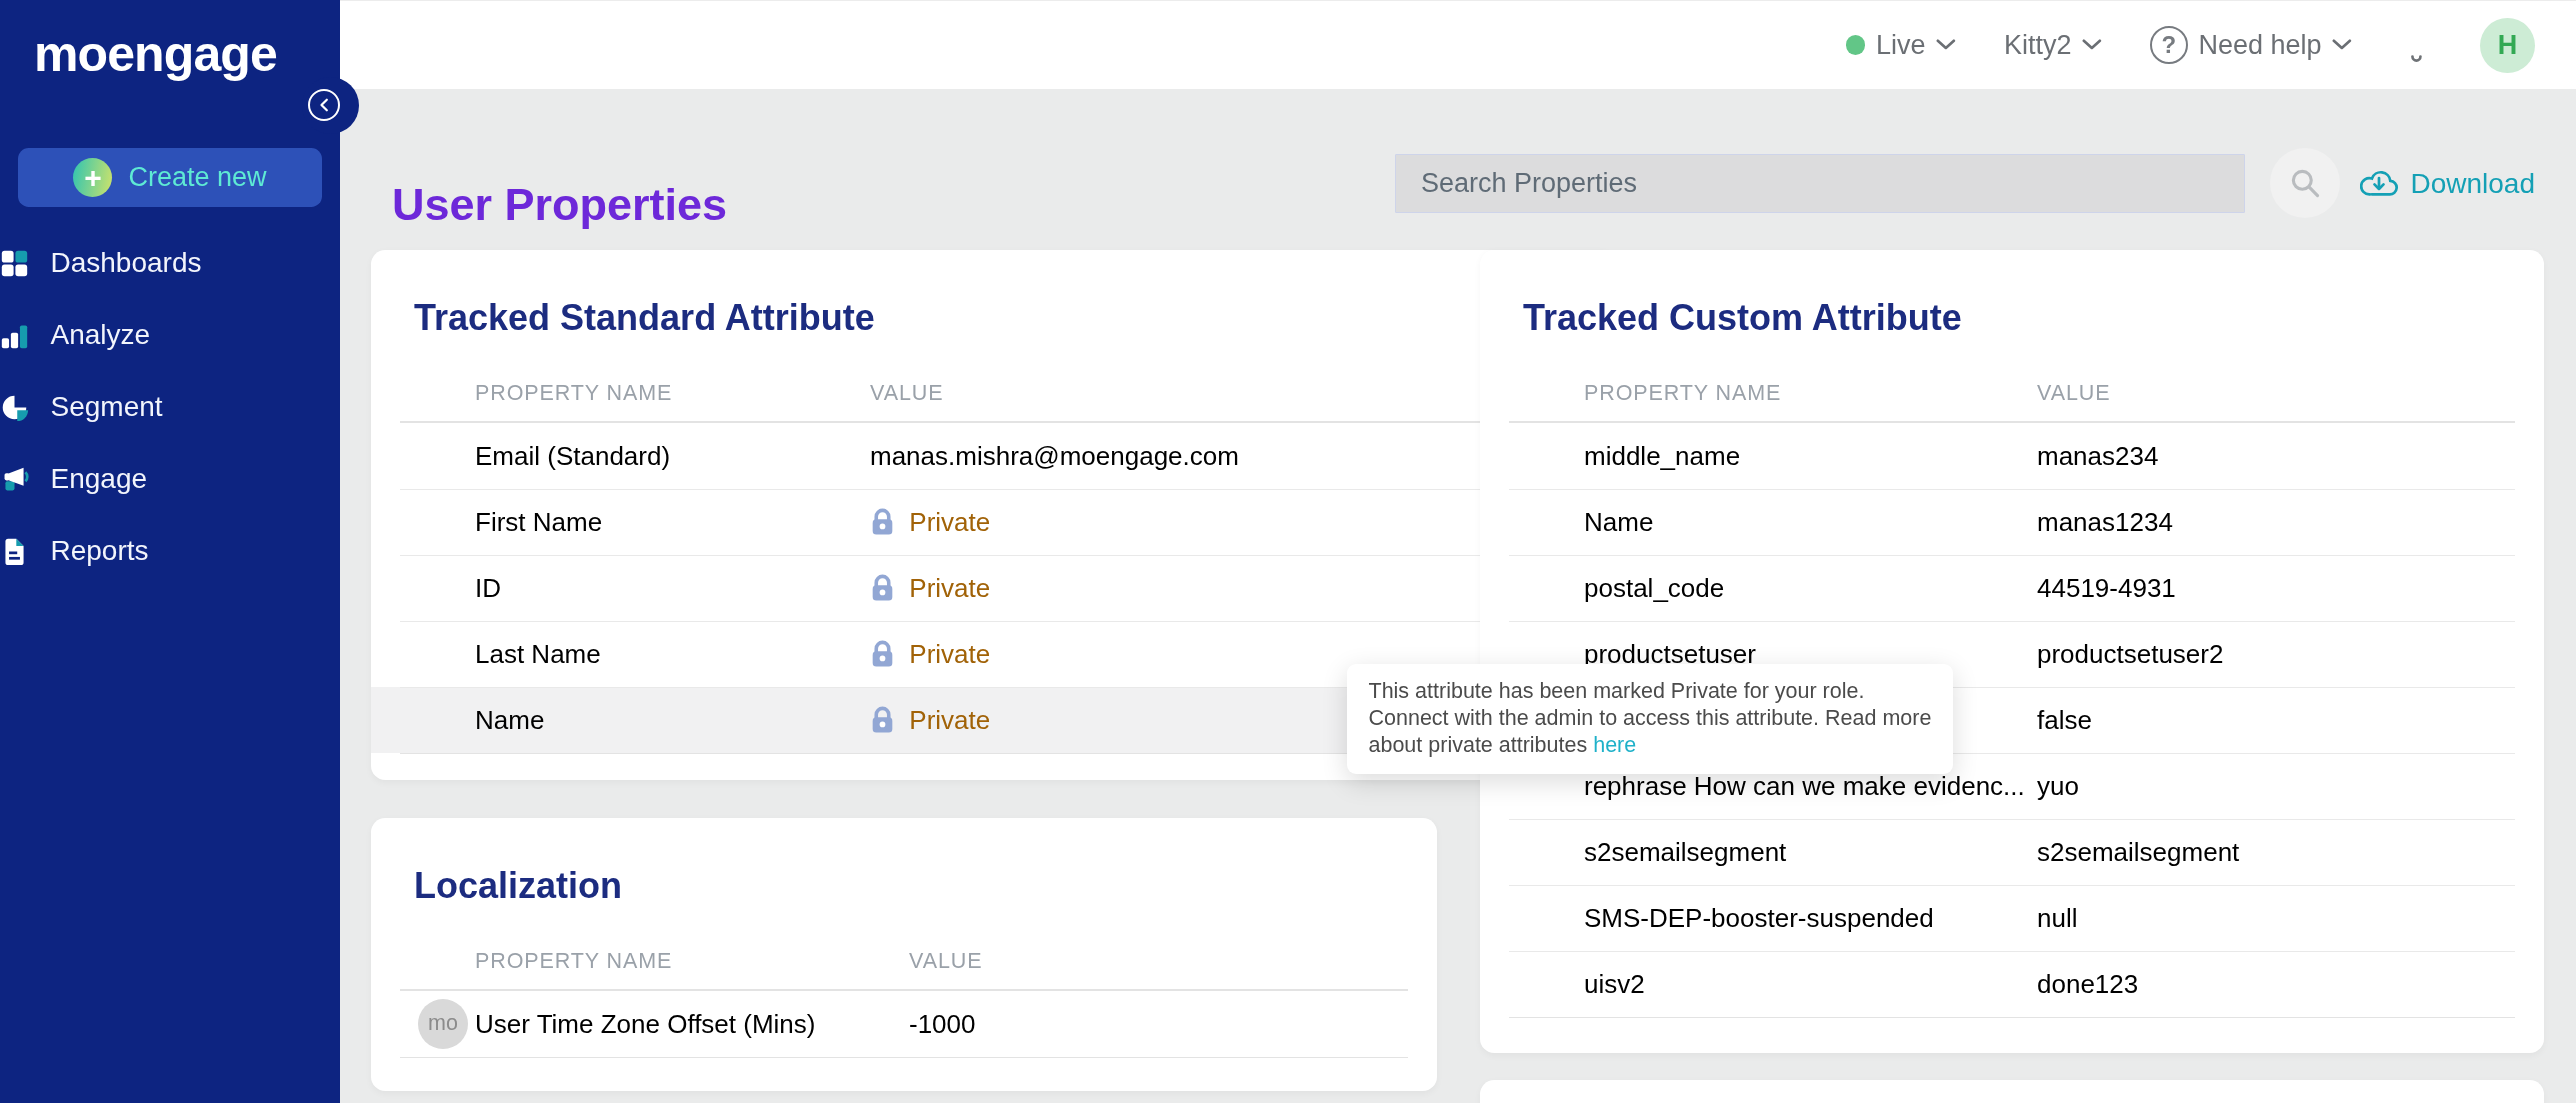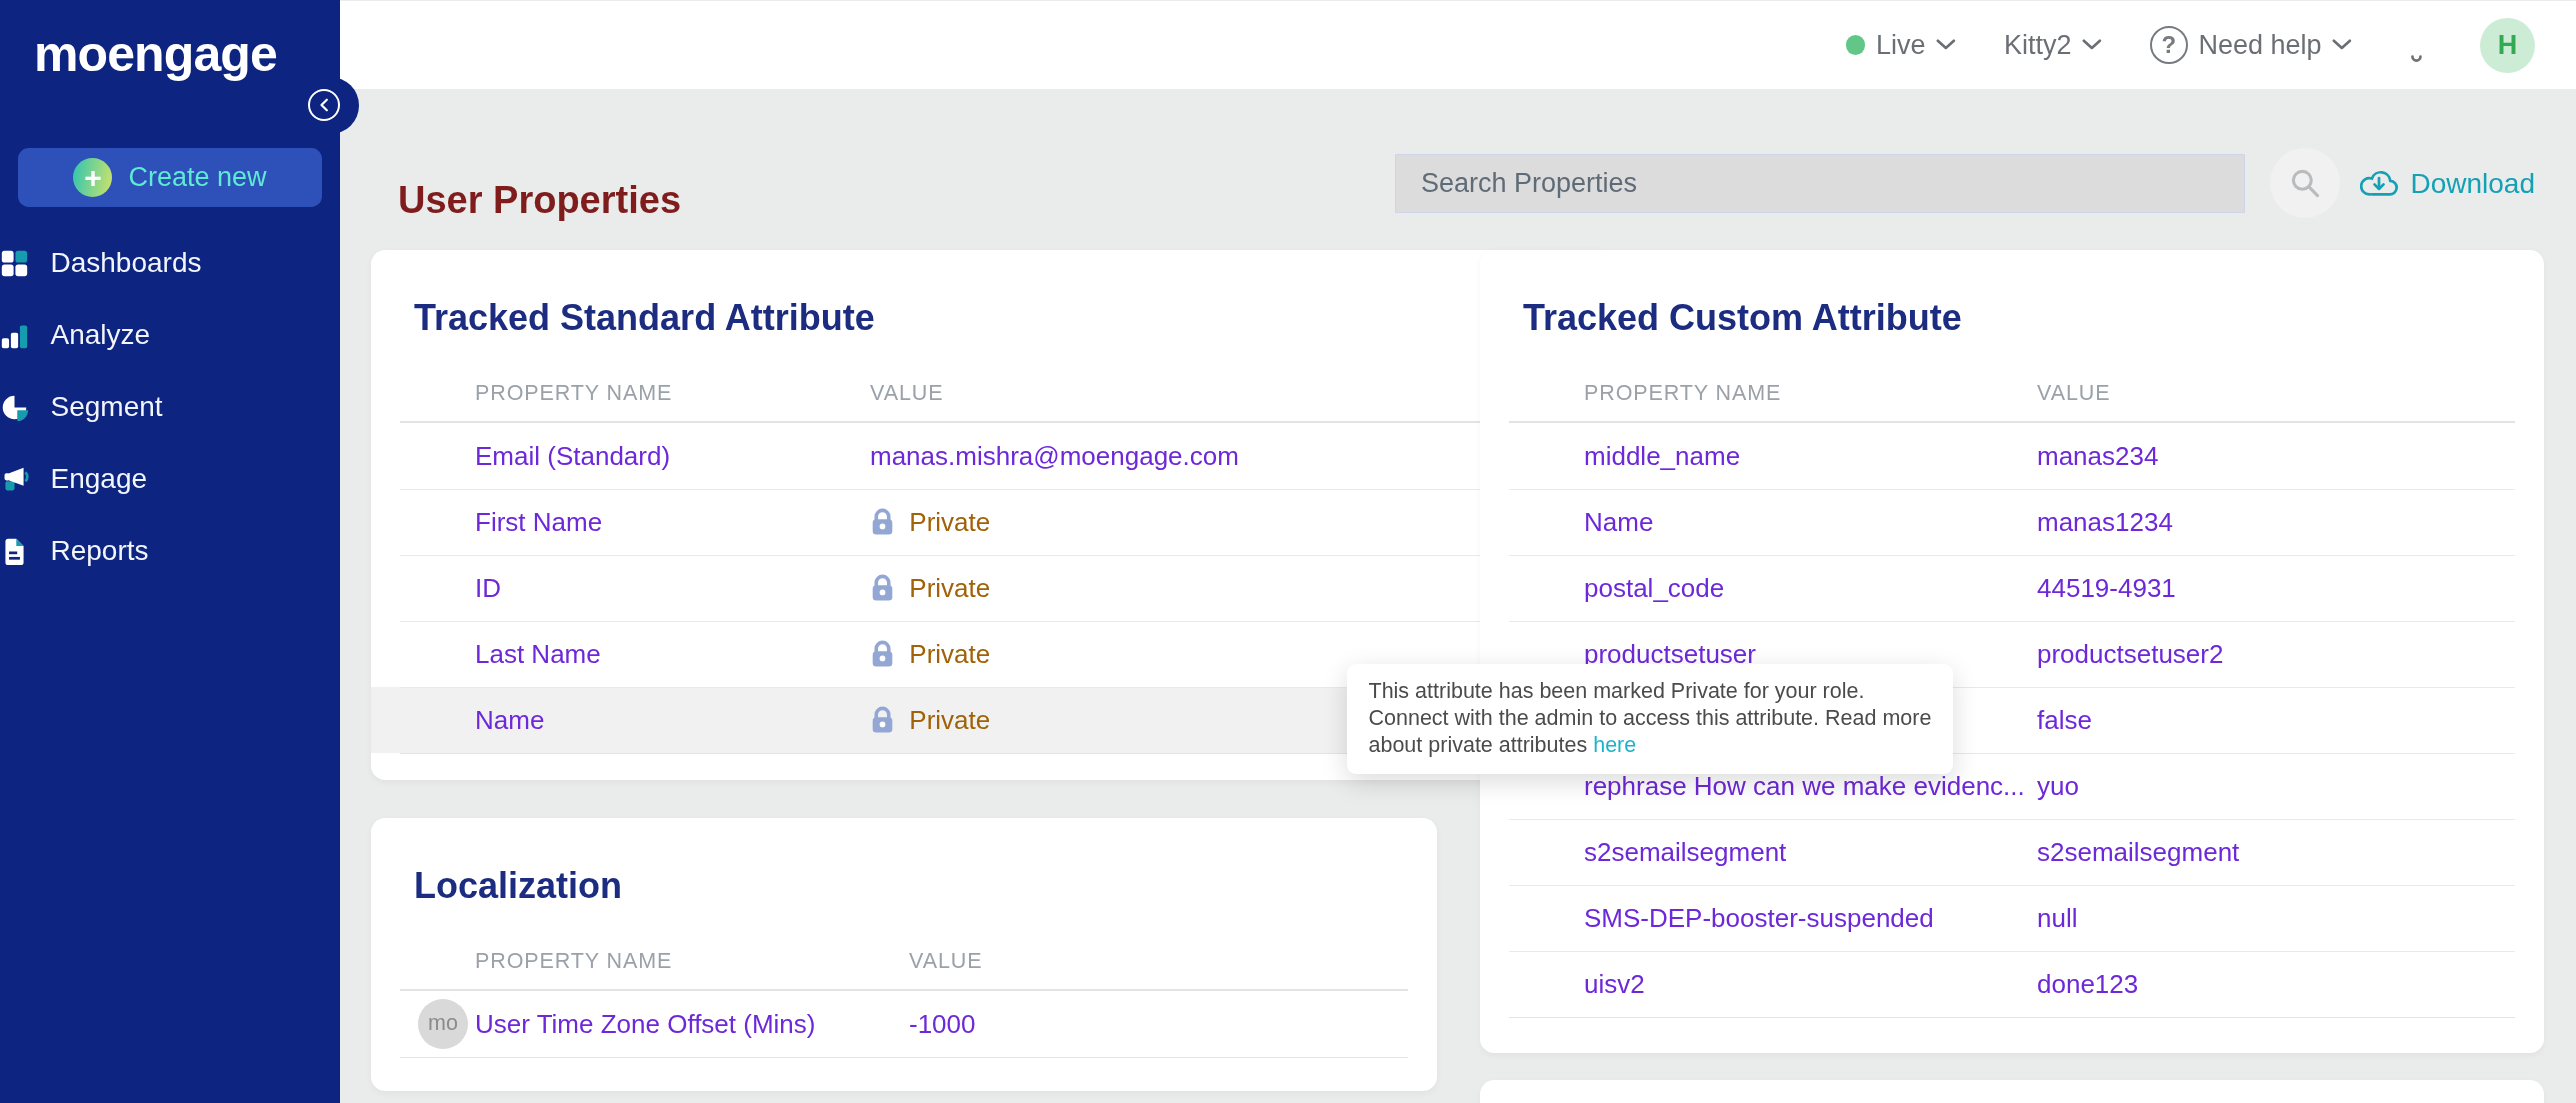--- a/index.html
+++ b/index.html
@@ -26,21 +26,21 @@
   .main { position:absolute; left:340px; top:0; width:2236px; height:1104px; background:#eaebeb; z-index:1; }
   .topbar { position:absolute; left:0; top:0; width:2236px; height:89px; background:#ffffff; border-top:1.8px solid #ececec;
     display:flex; align-items:center; justify-content:flex-end; gap:48px; padding-right:41px; }
   .tb-group { display:flex; align-items:center; gap:10.7px; cursor:pointer; color:#6b6f74; font-size:27px; }
   .dot { width:19.7px; height:19.7px; border-radius:50%; background:#62c687; }
   .qmark { width:38px; height:38px; border-radius:50%; border:2.7px solid #777b80; color:#777b80;
     display:flex; align-items:center; justify-content:center; font-size:24px; font-weight:600; }
   .avatar { width:55px; height:55px; border-radius:50%; background:#cdecd5; color:#33a954; font-weight:700;
     display:flex; align-items:center; justify-content:center; font-size:27px; cursor:pointer; }
 
-  .page-title { position:absolute; left:58px; top:179px; font-size:38px; font-weight:600; color:#7f1d1d; }
+  .page-title { position:absolute; left:52px; top:179px; font-size:45px; font-weight:600; color:#6d28d9; }
 
   .search-wrap { position:absolute; left:1055px; top:154px; width:850px; height:59px; }
   .search-input { width:100%; height:100%; background:#dcdcdd; border:1.8px solid #ced4ea; border-radius:1px;
     font-size:27px; color:#444; padding:0 25px; outline:none; font-family:"Liberation Sans", sans-serif; }
   .search-input::placeholder { color:#5f6b76; opacity:1; }
   .search-circle { position:absolute; left:1930px; top:148px; width:70px; height:70px; border-radius:50%; background:#f1f1f1;
     display:flex; align-items:center; justify-content:center; cursor:pointer; }
   .download { position:absolute; right:41px; top:154px; height:59px; display:flex; align-items:center; gap:12.5px;
     color:#14a0b5; font-size:28px; cursor:pointer; }
 
@@ -52,21 +52,21 @@
   #card-partial      { left:1140px; top:1080px; width:1064px; height:54px; }
   .card-title { margin:10.7px 0 0 43px; font-size:36px; font-weight:600; color:#1c2c80; }
   .thead { position:relative; margin-top:25px; height:59px; }
   .thead::after { content:""; position:absolute; left:29px; right:29px; bottom:0; height:1.8px; background:#e3e3e3; }
   .th { position:absolute; top:50%; transform:translateY(-50%); font-size:21.5px; color:#9aa1a9; letter-spacing:0.9px; }
   .th.c1 { left:104px; } .th.c2 { left:var(--col2); }
   .rows::after { content:""; display:block; height:1.8px; margin:0 29px; background:#e3e3e3; }
   .row { position:relative; height:66px; }
   .row + .row::before { content:""; position:absolute; left:29px; right:29px; top:0; height:1.8px; background:#e9e9e9; }
   .row.highlight { background:#f1f1f2; }
-  .cell { position:absolute; top:50%; transform:translateY(-50%); font-size:26px; color:#6d28d9; white-space:nowrap; }
+  .cell { position:absolute; top:50%; transform:translateY(-50%); font-size:26px; color:#000000; white-space:nowrap; }
   .cell.name { left:104px; } .cell.value { left:var(--col2); }
   .cell.private { color:#a16207; display:flex; align-items:center; gap:14.3px; }
   .badge { position:absolute; left:47px; top:50%; transform:translateY(-50%); width:50px; height:50px; border-radius:50%;
     background:#d9d9d9; color:#8b8b8b; font-size:21.5px; display:flex; align-items:center; justify-content:center; }
 
   
   .tooltip { position:absolute; left:1007px; top:664px; width:606px; background:#fff; border-radius:9px; z-index:50;
     box-shadow:0 7.2px 27px rgba(0,0,0,0.14); padding:14.3px 21.5px; font-size:21.5px; line-height:27px; color:#4b4b4b; }
   .tooltip a { color:#1fb1c9; text-decoration:none; cursor:pointer; }
 </style>

